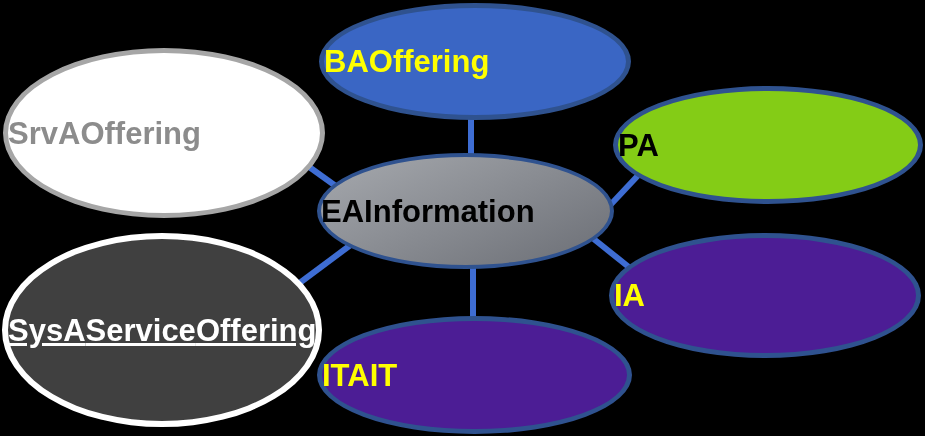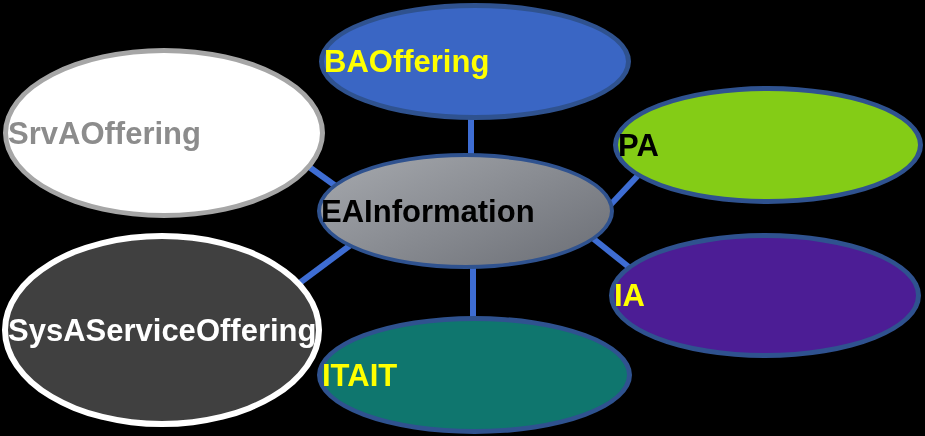--- a/index.html
+++ b/index.html
@@ -43,21 +43,21 @@
     letter-spacing: 0px;
   }
   .node .txt { white-space: nowrap; }
 
   
   .node-srva { left: 3px;   top: 48px;  width: 322px; height: 170px; border: 5px solid; }
   .node-ba   { left: 319px; top: 3px;   width: 312px; height: 117px; border: 5px solid; }
   .node-pa   { left: 613px; top: 86px;  width: 310px; height: 118px; border: 5px solid; }
   .node-ea   { left: 317px; top: 153px; width: 297px; height: 116px; border: 4px solid; }
   .node-ia   { left: 609px; top: 233px; width: 312px; height: 125px; border: 5px solid; }
-  .node-sysa { left: 2px;   top: 233px; width: 320px; height: 194px; border: 6px solid; }
+  .node-sysa { left: 2px;   top: 233px; width: 320px; height: 194px; border: 6px solid; text-decoration: underline; }
   .node-ita  { left: 317px; top: 316px; width: 315px; height: 118px; border: 5px solid; }
 </style>
 </head>
 <body>
 
 <div class="canvas">
 
   <svg class="connectors" viewBox="0 0 925 436">
     <line x1="471" y1="90" x2="471" y2="190" style="stroke: rgb(62, 109, 211);"></line>
     <line x1="280" y1="146" x2="390" y2="225" style="stroke: rgb(62, 109, 211);"></line>
@@ -89,18 +89,18 @@
   <div class="node node-ia" style="background: #4c1d95; border-color: rgb(47, 82, 143); color: rgb(255, 255, 0);">
     <div class="txt">IA</div>
   </div>
 
   <div class="node node-sysa" style="background: rgb(64, 64, 64); border-color: rgb(255, 255, 255); color: rgb(255, 255, 255);">
     <div class="txt">SysA</div>
     <div class="txt">Service</div>
     <div class="txt">Offering</div>
   </div>
 
-  <div class="node node-ita" style="background: #0f766e; border-color: rgb(47, 82, 143); color: rgb(255, 255, 0);">
+  <div class="node node-ita" style="background: #4c1d95; border-color: rgb(47, 82, 143); color: rgb(255, 255, 0);">
     <div class="txt">ITA</div>
     <div class="txt">IT</div>
   </div>
 
 </div>
 
 </body></html>

